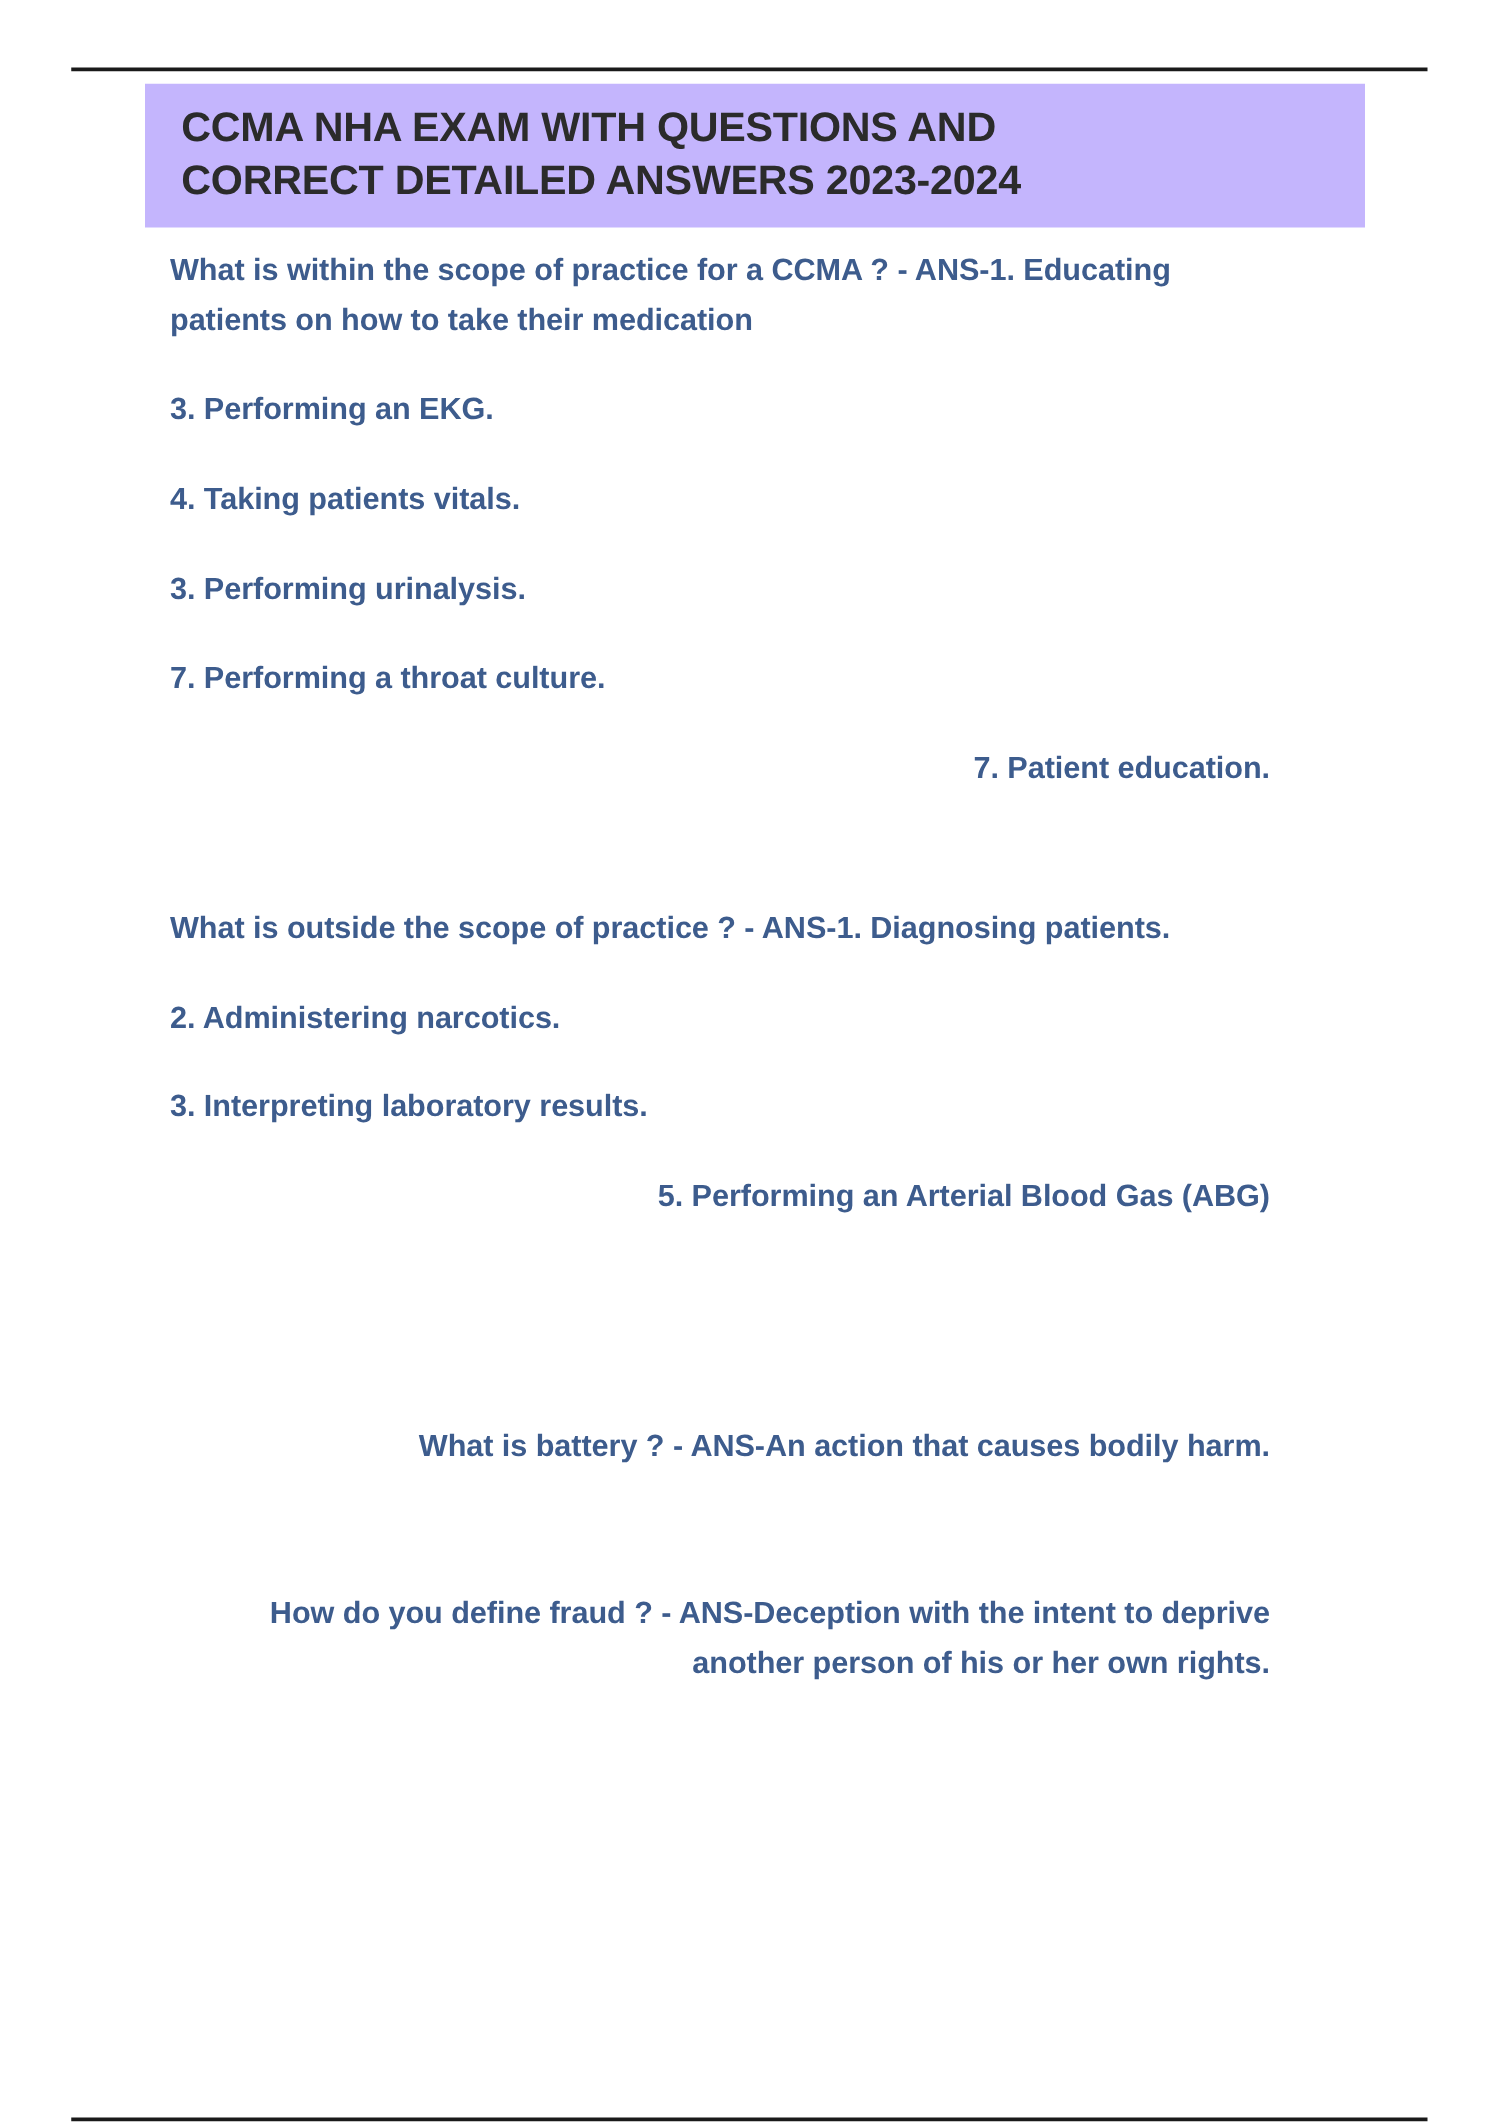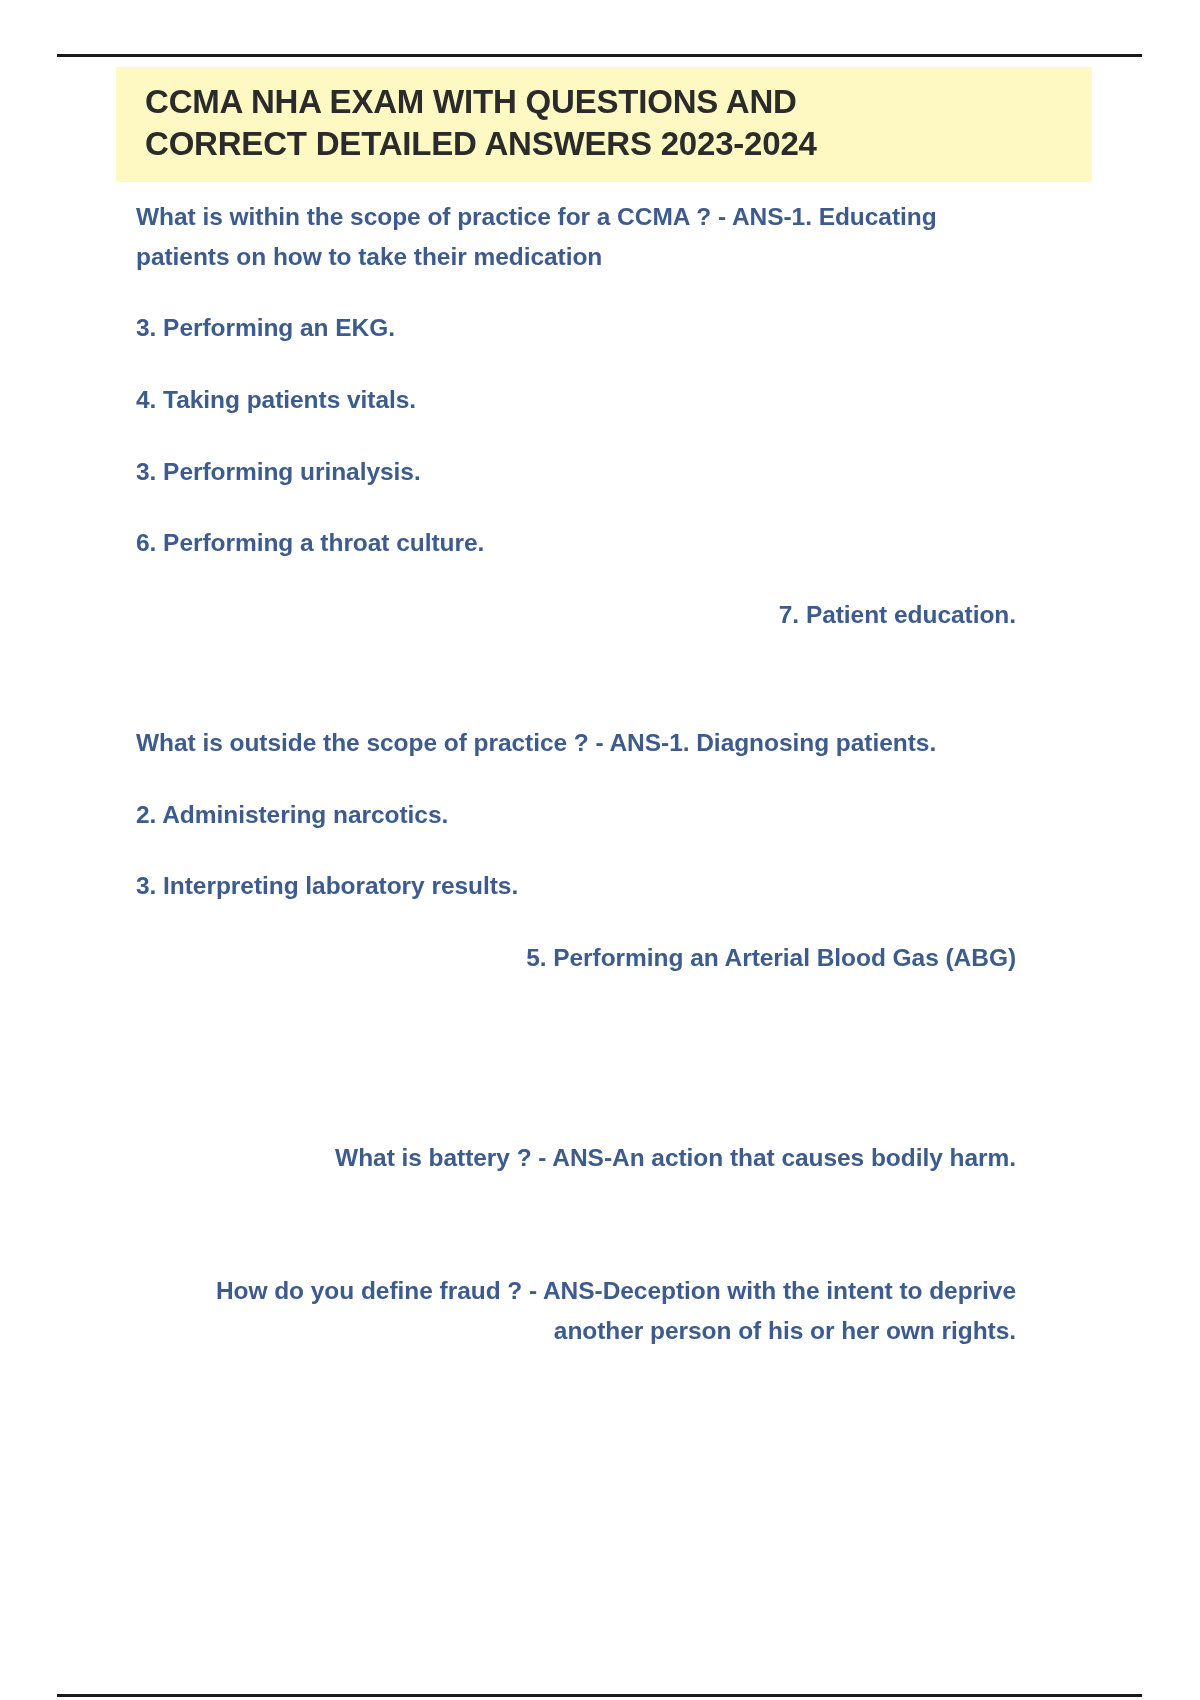--- a/index.html
+++ b/index.html
@@ -27,21 +27,21 @@
   .rule.bottom { top: 1694px; }
 
   
   .title-band {
     position: absolute;
     left: 116px;
     top: 67px;
     width: 976px;
     padding: 14px 0 18px 29px;
     box-sizing: border-box;
-    background: #fef9c3;
+    background: #c4b5fd;
   }
   .doc-title {
     margin: 0;
     font-family: "Liberation Sans Narrow", "Liberation Sans", sans-serif;
     font-weight: bold;
     font-size: 33px;
     line-height: 1.26;
     letter-spacing: -0.2px;
     color: #2b2b2b;
     white-space: pre-line;
@@ -82,21 +82,21 @@
 CORRECT DETAILED ANSWERS 2023-2024</h1>
 </div>
 
 <div class="content">
 
   <div class="qa-block">
     <p class="line">What is within the scope of practice for a CCMA ? - ANS-1. Educating patients on how to take their medication</p>
     <p class="line">3. Performing an EKG.</p>
     <p class="line">4. Taking patients vitals.</p>
     <p class="line">3. Performing urinalysis.</p>
-    <p class="line">6. Performing a throat culture.</p>
+    <p class="line">7. Performing a throat culture.</p>
     <p class="line">7. Patient education.</p>
   </div>
 
   <div class="gap-md"></div>
 
   <div class="qa-block">
     <p class="line">What is outside the scope of practice ? - ANS-1. Diagnosing patients.</p>
     <p class="line">2. Administering narcotics.</p>
     <p class="line">3. Interpreting laboratory results.</p>
     <p class="line">5. Performing an Arterial Blood Gas (ABG)</p>

